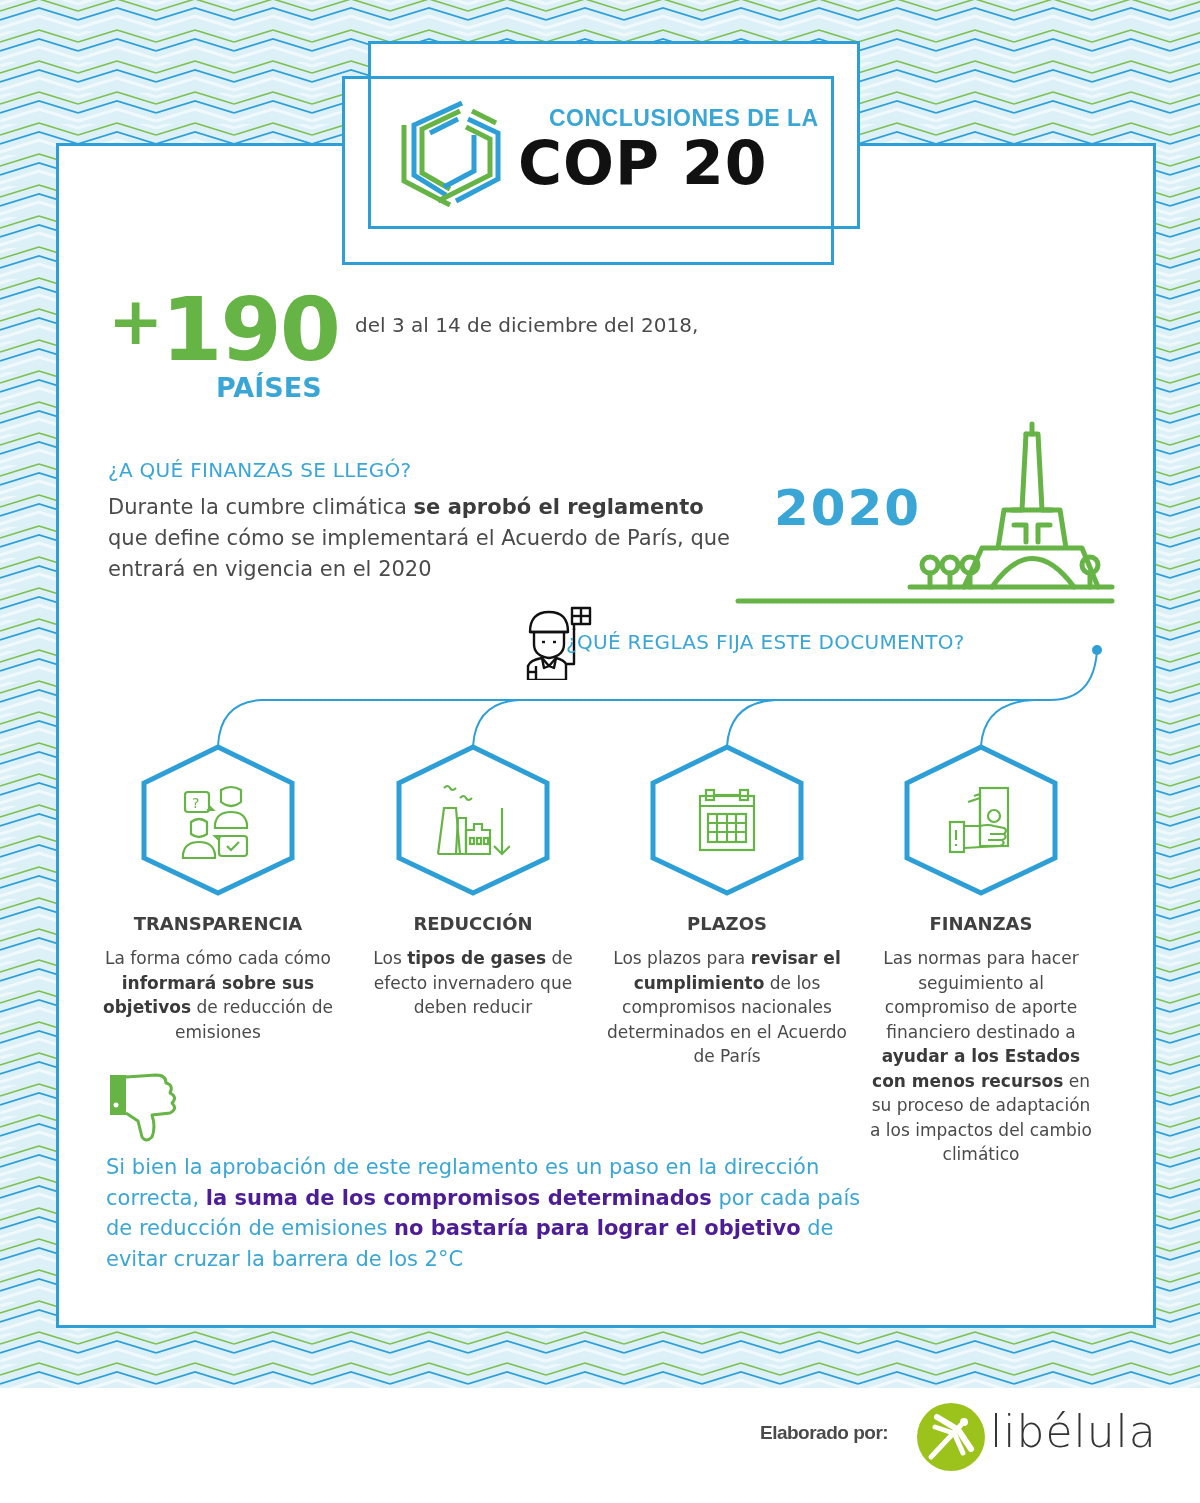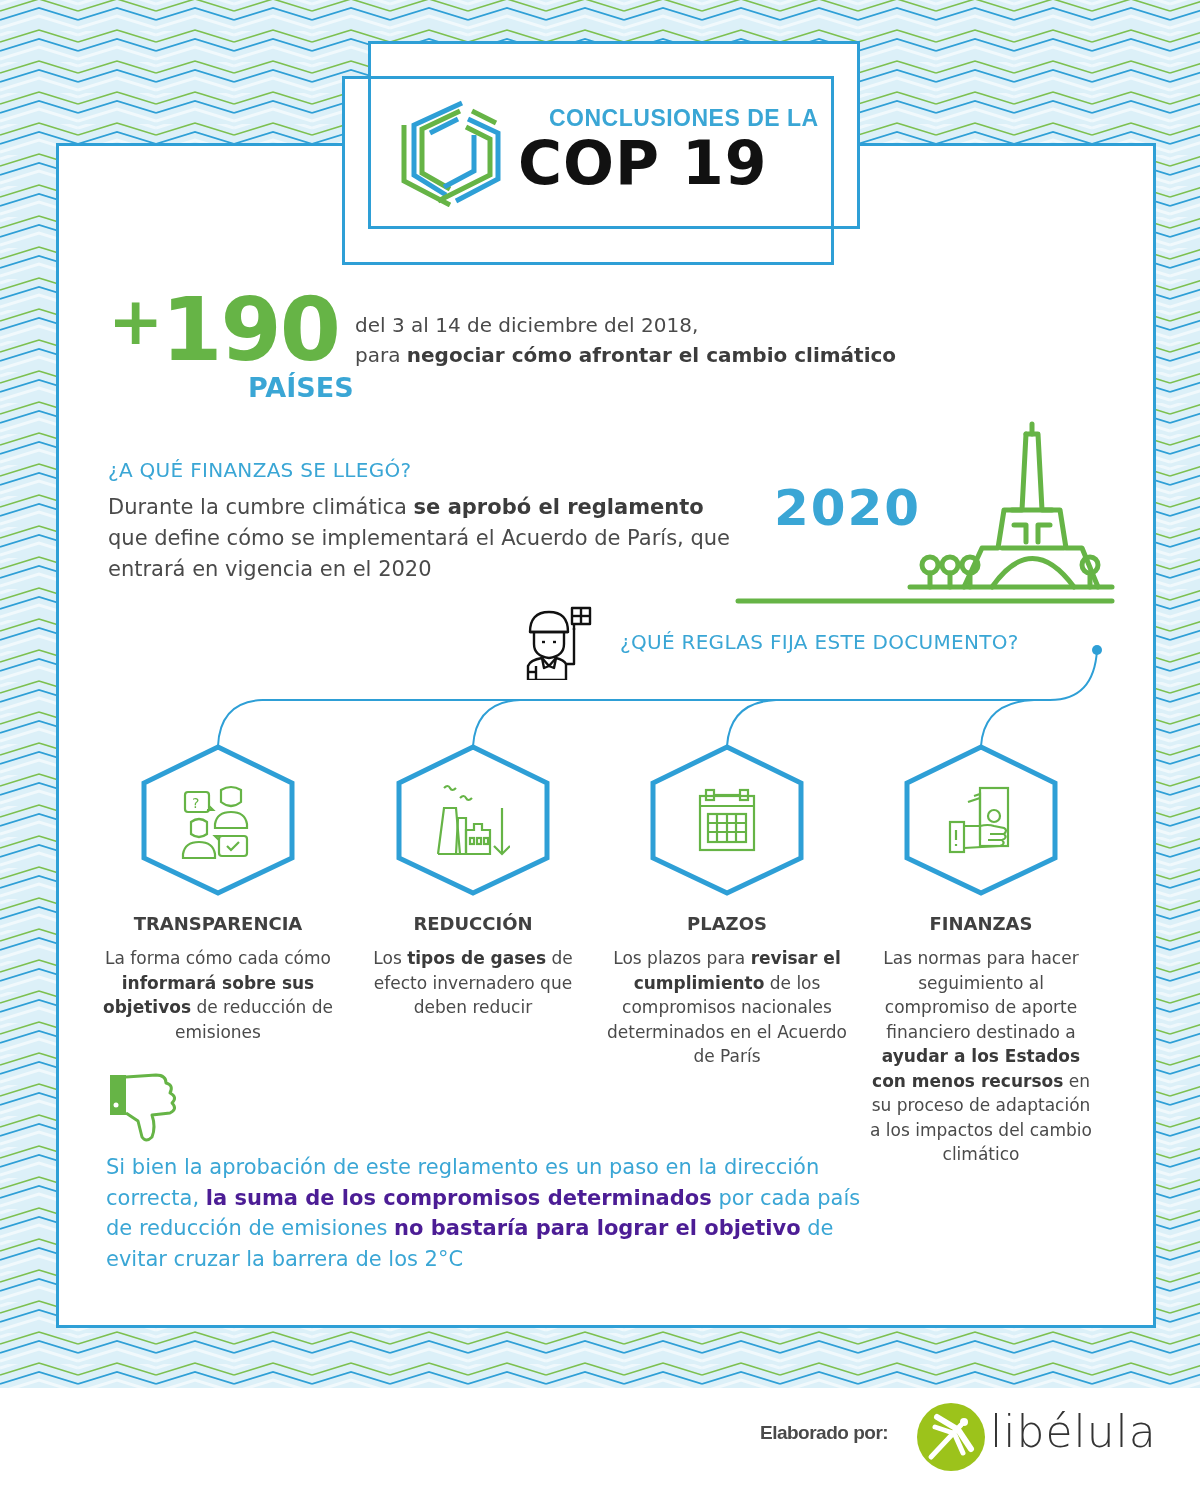--- a/index.html
+++ b/index.html
@@ -15,33 +15,33 @@
   .title-rect-b { position: absolute; left: 342px; top: 76px; width: 492px; height: 189px; border: 3px solid #2e9fd6; background: transparent; }
   .title-fill { position: absolute; left: 345px; top: 79px; width: 512px; height: 147px; background: #fff; }
   .title-rect-a-line { position: absolute; left: 368px; top: 41px; width: 492px; height: 188px; border: 3px solid #2e9fd6; }
 
   .logo-icon { position: absolute; left: 400px; top: 97px; width: 104px; height: 110px; }
   .title-sub { position: absolute; left: 521px; top: 105px; font-family: "Liberation Sans", sans-serif; font-weight: 700; font-size: 23px; color: #3aa6d5; letter-spacing: 0.5px; margin-left: 28px; }
   .title-main { position: absolute; left: 518px; top: 128px; font-family: "DejaVu Sans", sans-serif; font-weight: 700; font-size: 60px; color: #111111; letter-spacing: 1px; }
 
   .big-num { position: absolute; left: 108px; top: 286px; font-family: "DejaVu Sans", sans-serif; font-weight: 700; font-size: 88px; color: #66b446; letter-spacing: -2px; line-height: 1; }
   .big-num .plus { font-size: 66px; vertical-align: 16px; }
-  .paises { position: absolute; left: 216px; top: 372px; font-family: "DejaVu Sans", sans-serif; font-weight: 700; font-size: 27px; color: #3aa6d5; margin-left: 32px; }
+  .paises { position: absolute; left: 216px; top: 372px; font-family: "DejaVu Sans", sans-serif; font-weight: 700; font-size: 27px; color: #3aa6d5; }
   .intro { position: absolute; left: 355px; top: 310px; font-size: 20px; line-height: 30px; color: #4a4a4a; }
   .intro b { color: #3c3c3c; }
 
   .q1 { position: absolute; left: 108px; top: 458px; font-family: "DejaVu Sans", sans-serif; font-size: 20px; color: #3aa6d5; letter-spacing: 0.3px; }
   .q1-body { position: absolute; left: 108px; top: 492px; width: 640px; font-size: 21px; line-height: 31px; color: #4a4a4a; }
   .q1-body b { color: #3c3c3c; }
 
   .year { position: absolute; left: 774px; top: 479px; font-family: "DejaVu Sans", sans-serif; font-weight: 700; font-size: 50px; color: #3aa6d5; letter-spacing: 2px; }
   .eiffel { position: absolute; left: 730px; top: 410px; width: 400px; height: 200px; }
 
   .worker-icon { position: absolute; left: 522px; top: 604px; width: 70px; height: 76px; }
-  .q2 { position: absolute; left: 620px; top: 630px; font-family: "DejaVu Sans", sans-serif; font-size: 20px; color: #3aa6d5; letter-spacing: 0.3px; }
+  .q2 { position: absolute; left: 566px; top: 630px; font-family: "DejaVu Sans", sans-serif; font-size: 20px; color: #3aa6d5; letter-spacing: 0.3px; }
 
   .connector { position: absolute; left: 0; top: 0; width: 1200px; height: 900px; pointer-events: none; }
 
   .hex { position: absolute; width: 154px; height: 152px; }
   .hex svg { position: absolute; left: 0; top: 0; }
   .hex .ico { position: absolute; left: 40px; top: 36px; width: 74px; height: 80px; }
 
   .item-title { position: absolute; top: 913px; width: 240px; text-align: center; font-family: "DejaVu Sans", sans-serif; font-weight: 700; font-size: 18px; color: #404040; }
   .item-body { position: absolute; top: 946px; width: 240px; text-align: center; font-size: 17px; line-height: 24.5px; color: #4a4a4a; }
   .item-body b { color: #3a3a3a; }
@@ -86,29 +86,28 @@
     <polyline points="60,14 22,32 22,76 50,92" stroke="#66b446"></polyline>
     <polyline points="58,22 30,36" stroke="#2e9fd6"></polyline>
     <polyline points="66,30 90,42 90,78 38,104" stroke="#66b446"></polyline>
     <polyline points="68,22 98,36 98,82 56,104" stroke="#2e9fd6"></polyline>
     <polyline points="72,14 96,26" stroke="#66b446"></polyline>
     <polyline points="4,28 4,84 50,108" stroke="#66b446"></polyline>
     <polyline points="74,38 74,74 44,90" stroke="#2e9fd6"></polyline>
   </svg>
 </div>
 <div class="title-sub">CONCLUSIONES DE LA</div>
-<div class="title-main">COP 19</div>
+<div class="title-main">COP 20</div>
 
 <div class="big-num">
   <span class="plus">+</span><span>190</span>
 </div>
 <div class="paises">PAÍSES</div>
 <div class="intro">
   <div>del 3 al 14 de diciembre del 2018,</div>
-  <div><span>para </span><b>negociar cómo afrontar el cambio climático</b></div>
 </div>
 
 <div class="q1">¿A QUÉ FINANZAS SE LLEGÓ?</div>
 <div class="q1-body"><span>Durante la cumbre climática </span><b>se aprobó el reglamento</b><span> que define cómo se implementará el Acuerdo de París, que entrará en vigencia en el 2020</span></div>
 
 <div class="eiffel">
   <svg width="400" height="200" viewBox="0 0 400 200" fill="none" stroke="#66b446" stroke-width="5" stroke-linecap="round" stroke-linejoin="round">
     <line x1="8" y1="191" x2="382" y2="191"></line>
     <line x1="180" y1="177" x2="382" y2="177"></line>
     <line x1="302" y1="14" x2="302" y2="24"></line>

